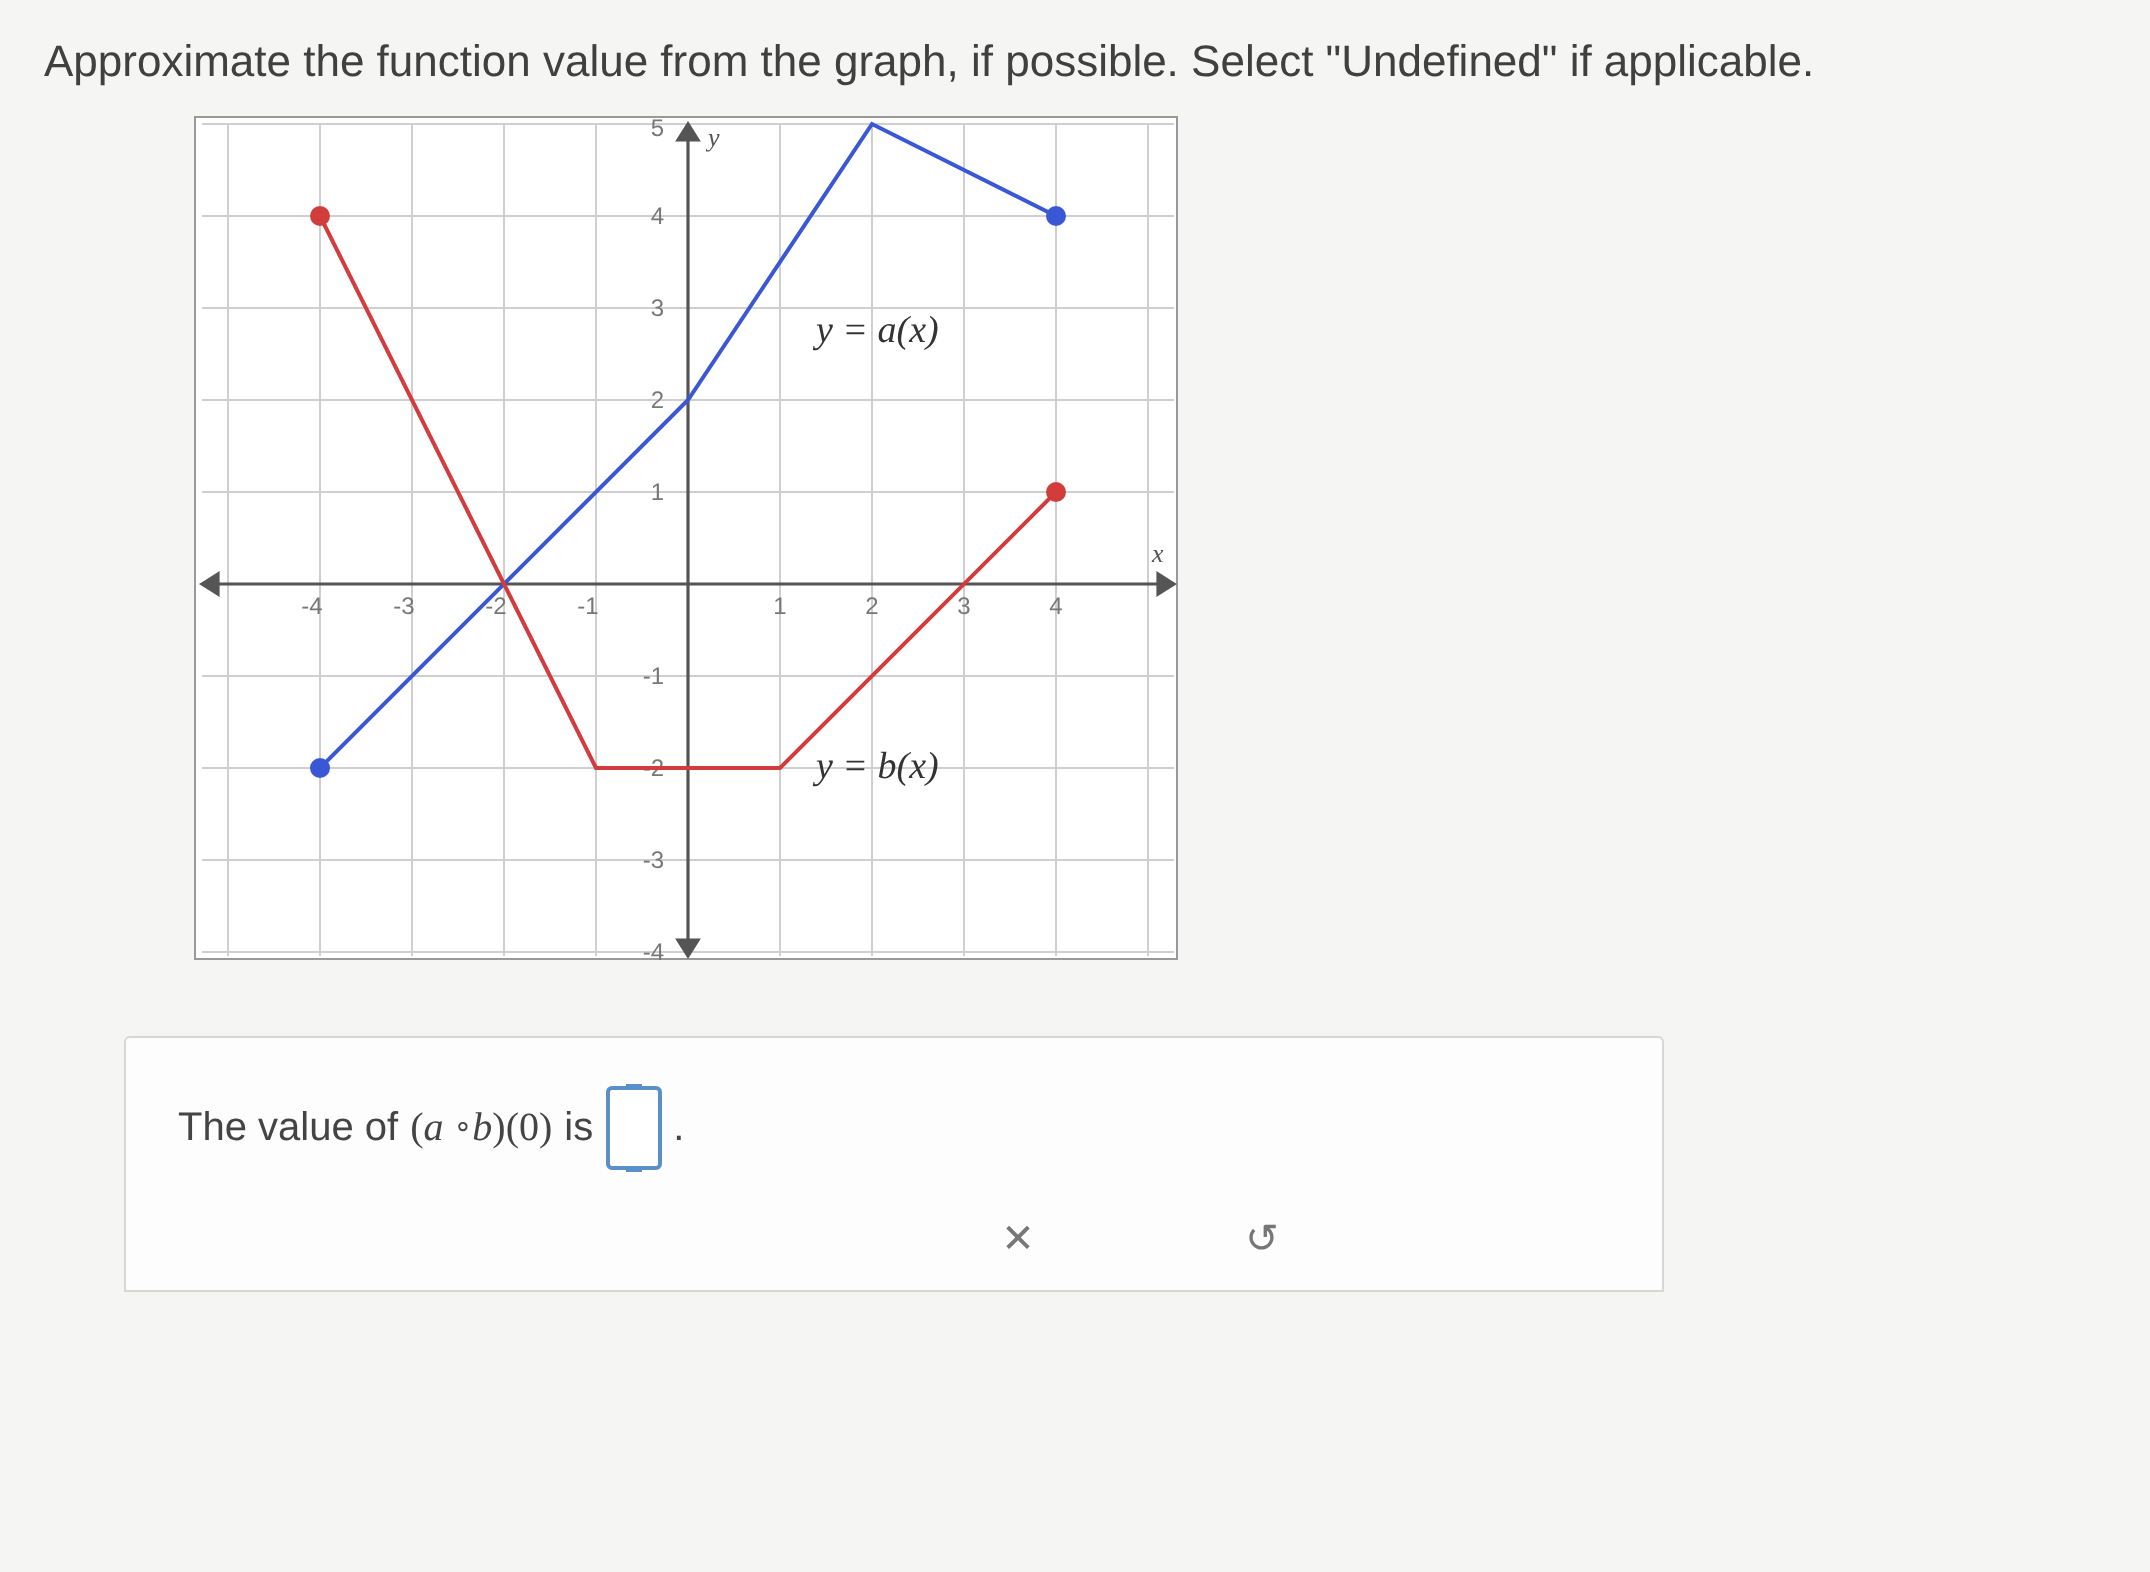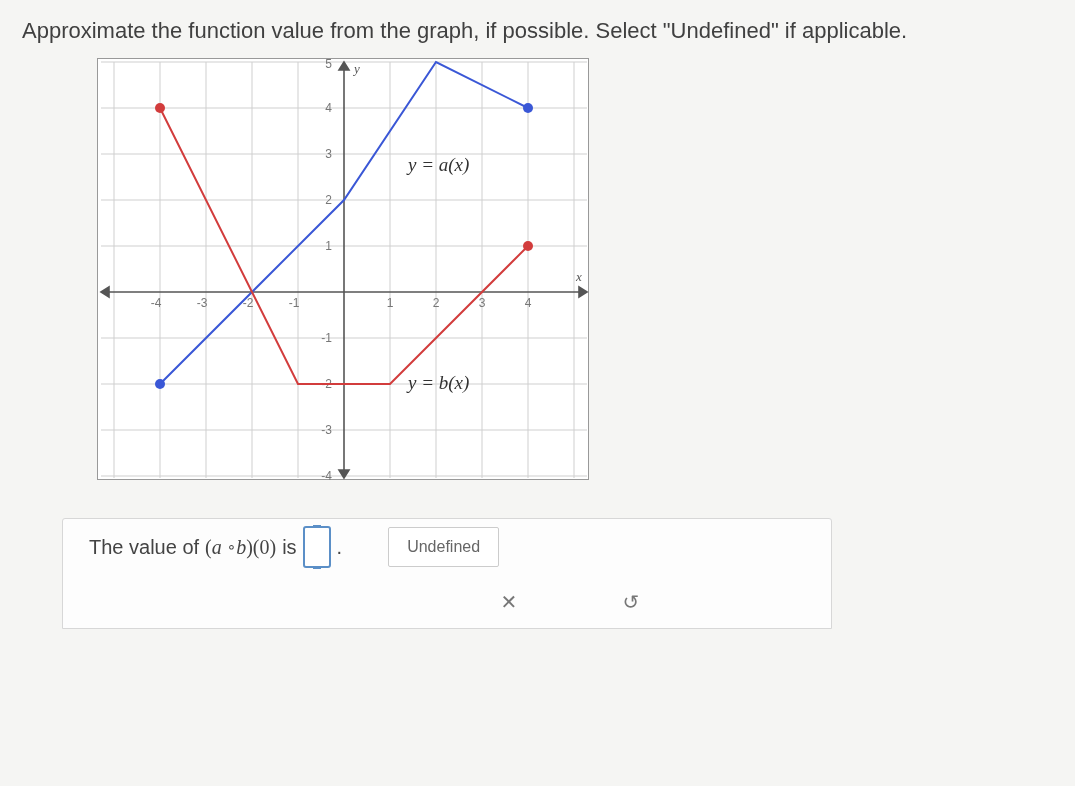--- a/index.html
+++ b/index.html
@@ -25,21 +25,21 @@
     position:relative;
   }
   .graph-box svg { display:block; }
   .answer-panel {
     margin-top:38px;
     margin-left:40px;
     width:770px;
     border:1px solid #d7d7d7;
     border-radius:3px 3px 0 0;
     background:#fdfdfd;
-    padding:7px 26px 60px 26px;
+    padding:24px 26px 60px 26px;
     position:relative;
   }
   .answer-line {
     font-size:20px;
     color:#444;
     display:flex;
     align-items:center;
     gap:6px;
   }
   .math-i { font-style:italic; font-family:'Times New Roman',serif; }
@@ -170,20 +170,19 @@
 <div class="answer-panel">
   <div class="answer-line">
     <span>The value of </span>
     <span style="font-family:'Times New Roman',serif;">
       (<span class="math-i">a</span>
       <span style="font-size:15px;position:relative;top:-2px;">∘</span><span class="math-i">b</span>)<span>(0)</span>
     </span>
     <span> is </span>
     <span class="answer-input"></span>
     <span>.</span>
-    <button class="undef-btn">Undefined</button>
   </div>
 
   <div class="bottom-controls">
     <span class="ctrl-btn">✕</span>
     <span class="ctrl-btn">↺</span>
   </div>
 </div>
 
 </body></html>

